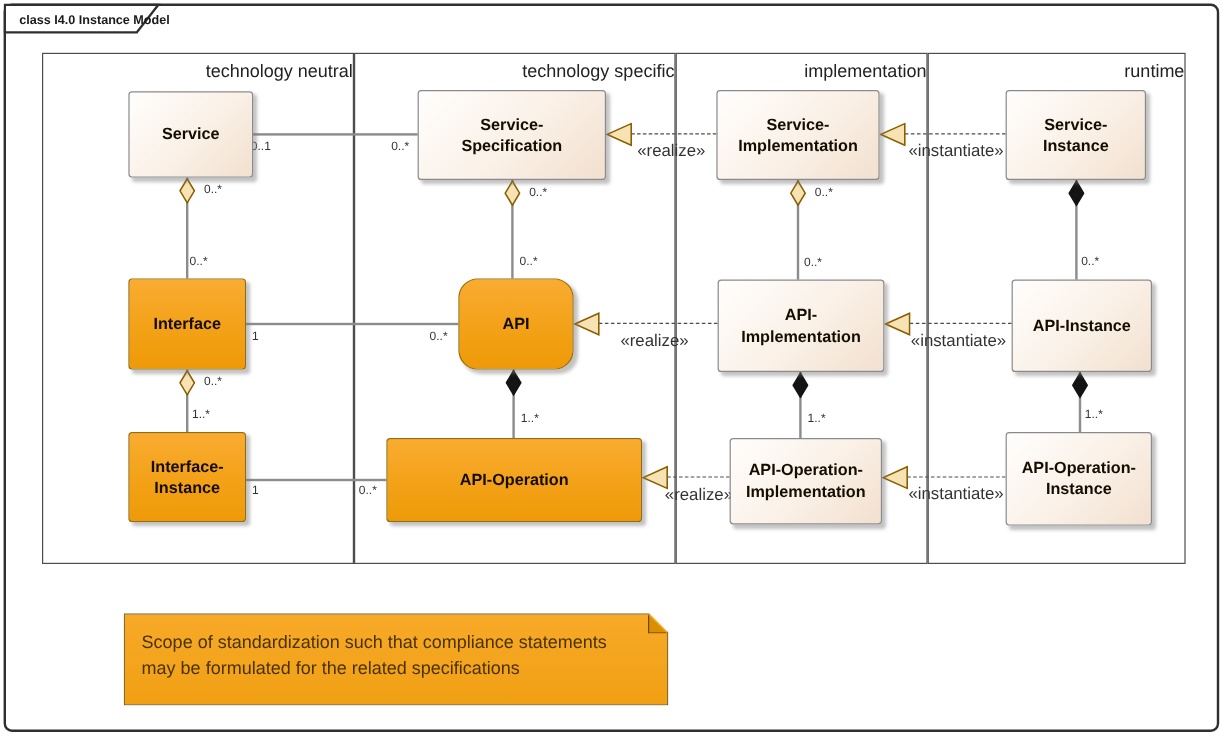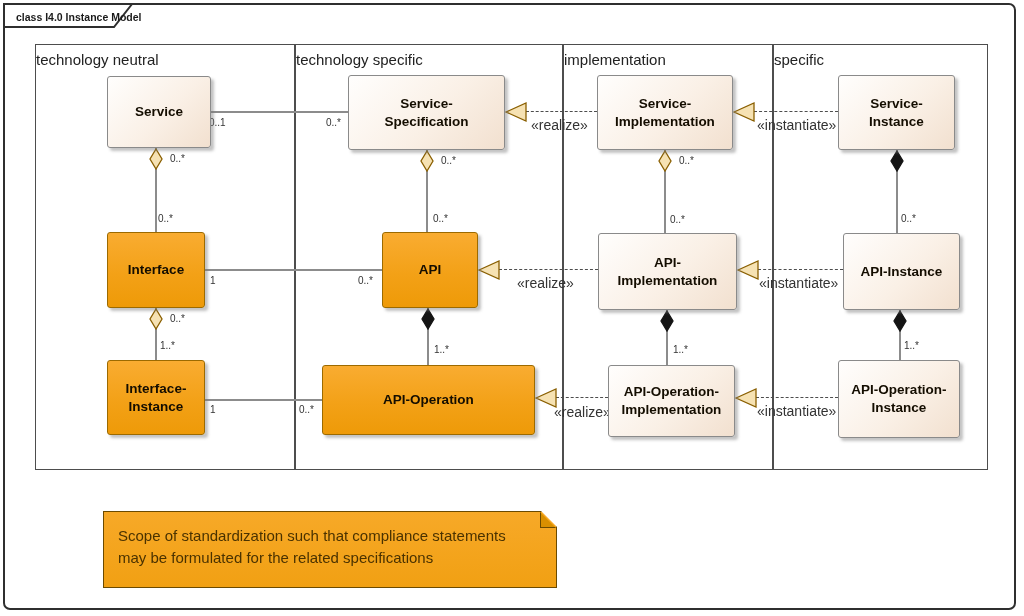--- a/index.html
+++ b/index.html
@@ -15,21 +15,21 @@
   .frame-tab{position:absolute;left:3px;top:3px;width:134px;height:26px;}
   .frame-tab-label{
     position:absolute;left:13px;top:8px;font-size:10.5px;font-weight:bold;color:#1a1a1a;
     white-space:nowrap;
   }
   
   .package{
     position:absolute;border:1.5px solid #4d4d4d;background:transparent;box-sizing:border-box;
   }
   .pkg-title{
-    position:absolute;left:0;top:6px;width:100%;text-align:left;
+    position:absolute;left:0;top:6px;width:100%;text-align:right;
     font-size:15px;color:#222;
   }
   
   .cls{
     position:absolute;border-radius:3px;box-sizing:border-box;
     display:flex;flex-direction:column;align-items:center;justify-content:center;
     font-weight:bold;font-size:13.5px;color:#140d00;text-align:center;line-height:18px;
     box-shadow:3px 3px 3px rgba(120,120,120,.45);
   }
   .cls span{display:block;}
@@ -88,21 +88,21 @@
 <div class="package" style="left: 35px; top: 44px; width: 260px; height: 426px; position: absolute;">
       <div class="pkg-title">technology neutral</div>
     </div>
     <div class="package" style="left: 295px; top: 44px; width: 268px; height: 426px; position: absolute;">
       <div class="pkg-title">technology specific</div>
     </div>
     <div class="package" style="left: 563px; top: 44px; width: 210px; height: 426px; position: absolute;">
       <div class="pkg-title">implementation</div>
     </div>
     <div class="package" style="left: 773px; top: 44px; width: 215px; height: 426px; position: absolute;">
-      <div class="pkg-title">specific</div>
+      <div class="pkg-title">runtime</div>
     </div>
     <div class="vline" style="left: 155.25px; top: 148px; height: 84px; position: absolute;"></div>
     <div class="shape" style="left: 149px; top: 148px; position: absolute;"><svg width="14" height="22" viewBox="0 0 14 22">
         <polygon points="7,1 13,11 7,21 1,11" fill="#f6e2b3" stroke="#8a5f00" stroke-width="1.3"></polygon>
       </svg></div>
     <div class="mult" style="left: 170px; top: 153px; position: absolute;">0..*</div>
     <div class="mult" style="left: 158px; top: 213px; position: absolute;">0..*</div>
     <div class="vline" style="left: 155.25px; top: 308px; height: 52px; position: absolute;"></div>
     <div class="shape" style="left: 149px; top: 308px; position: absolute;"><svg width="14" height="22" viewBox="0 0 14 22">
         <polygon points="7,1 13,11 7,21 1,11" fill="#f6e2b3" stroke="#8a5f00" stroke-width="1.3"></polygon>
@@ -191,21 +191,21 @@
       <span>Service-</span>
       <span>Implementation</span>
     </div>
     <div class="cls cream" style="left: 838px; top: 75px; width: 117px; height: 75px; position: absolute;">
       <span>Service-</span>
       <span>Instance</span>
     </div>
     <div class="cls orange" style="left: 107px; top: 232px; width: 98px; height: 76px; position: absolute;">
       <span>Interface</span>
     </div>
-    <div class="cls orange" style="left: 382px; top: 232px; width: 96px; height: 76px; position: absolute;">
+    <div class="cls orange" style="left: 382px; top: 232px; width: 96px; height: 76px; position: absolute; border-radius: 16px;">
       <span>API</span>
     </div>
     <div class="cls cream" style="left: 598px; top: 233px; width: 139px; height: 77px; position: absolute;">
       <span>API-</span>
       <span>Implementation</span>
     </div>
     <div class="cls cream" style="left: 843px; top: 233px; width: 117px; height: 77px; position: absolute;">
       <span>API-Instance</span>
     </div>
     <div class="cls orange" style="left: 107px; top: 360px; width: 98px; height: 75px; position: absolute;">

